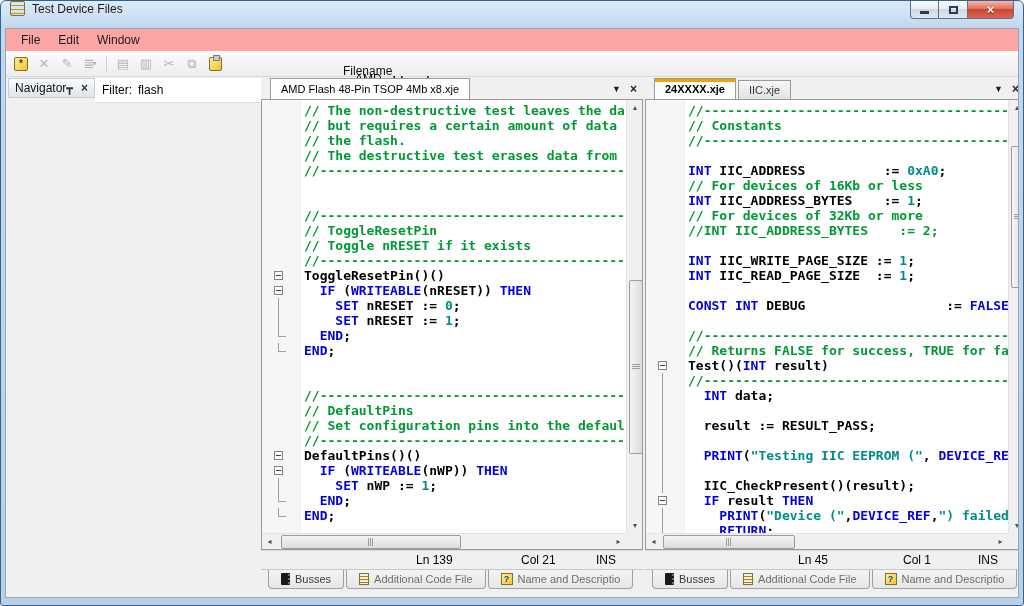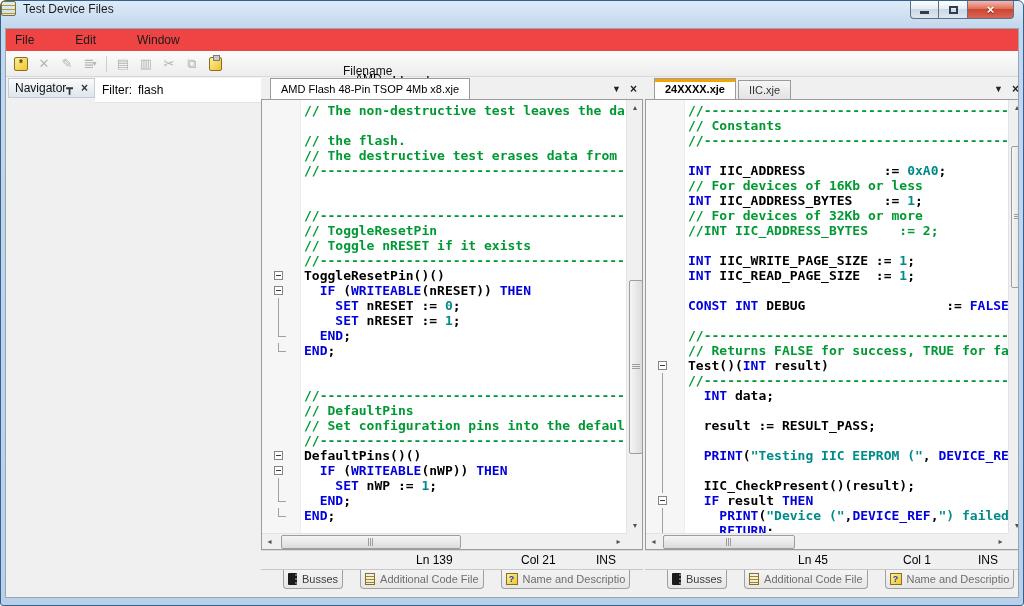--- a/index.html
+++ b/index.html
@@ -1,39 +1,39 @@
 <!DOCTYPE html>
 <html style="--comment: #009933; --keyword: #0000DE; --literal: #008B8B; --tab-accent: #F0A500; --close-button-red: #CC4732;"><head>
 <meta charset="utf-8">
 <style>
   html,body{margin:0;padding:0;background:#fff;font-family:"Liberation Sans",sans-serif;}
   #stage{position:relative;width:1024px;height:606px;overflow:hidden;}
   
   .window{position:absolute;inset:0;background:linear-gradient(180deg,#dcebf8 0%,#c3d8ee 26px,#b9d0e9 100%);
           border:1px solid #35618f;border-radius:6px 6px 3px 3px;box-sizing:border-box;}
-  .titlebar{position:relative;height:15px;display:flex;align-items:center;gap:7px;}
+  .titlebar{position:relative;height:15px;display:flex;align-items:center;padding-left:9px;gap:7px;}
   .title-icon{width:15px;height:15px;background:linear-gradient(135deg,#fdf0a0,#f2c738 70%);
               border:1px solid #8a701c;border-radius:2px;box-sizing:border-box;
               background-image:repeating-linear-gradient(180deg,transparent 0 3px,#b99a22 3px 4px);}
   .title-text{font-size:12px;color:#1c1c1c;}
   .winbtns{position:absolute;top:0;right:9px;display:flex;}
   .winbtn{height:18px;border:1px solid #5c7globalBorder;} 
   .winbtn{border:1px solid #5f7184;border-top:none;display:flex;align-items:center;justify-content:center;
           background:linear-gradient(180deg,#fdfeff 0%,#e6edf5 45%,#ccd8e5 50%,#dde7f0 100%);box-sizing:border-box;}
   .winbtn.min{width:29px;border-radius:0 0 0 4px;}
   .winbtn.max{width:28px;border-left:none;border-right:none;}
   .winbtn.close{width:47px;border-radius:0 0 4px 0;
           background:linear-gradient(180deg,#f6b8ab 0%,#e0705c 45%,#cc4732 50%,#d96553 100%);}
   .glyph-min{width:9px;height:3px;background:#2e3d4c;margin-top:6px;}
   .glyph-max{width:9px;height:8px;border:2px solid #2e3d4c;box-sizing:border-box;background:transparent;}
   .glyph-close{color:#fff;font-size:13px;font-weight:bold;line-height:1;text-shadow:0 1px 1px #7d2013;}
   
   .client{position:absolute;left:4px;right:4px;top:27px;bottom:7px;background:#f0f0f0;
           border:1px solid #98a5b3;box-sizing:border-box;overflow:hidden;}
-  .menubar{height:22px;display:flex;align-items:center;background:#ef4444;padding-left:0;gap:23px;}
+  .menubar{height:22px;display:flex;align-items:center;background:#fca5a5;padding-left:6px;}
   .menu-item{font-size:12px;color:#1a1a1a;padding:2px 9px;}
   .toolbar{height:25px;display:flex;align-items:center;background:linear-gradient(180deg,#fcfcfc,#ededee);
            border-bottom:1px solid #d9d9d9;padding-left:5px;gap:3px;}
   .tbtn{width:20px;height:20px;display:flex;align-items:center;justify-content:center;font-size:13px;}
   .tbtn.disabled{color:#b4b4b4;}
   .tb-sep{width:1px;height:16px;background:#cfcfcf;margin:0 3px;}
   .ydoc{width:14px;height:14px;background:linear-gradient(135deg,#fdef9a,#f1c52f);border:1px solid #8a701c;
         border-radius:2px;display:flex;align-items:center;justify-content:center;
         font-size:10px;font-weight:bold;color:#4a3c08;box-sizing:border-box;}
   .ypaste{position:relative;width:13px;height:14px;background:linear-gradient(135deg,#fdef9a,#efc32c);
@@ -103,23 +103,23 @@
   .hthumb{height:12px;border:1px solid #9d9d9d;border-radius:2px;background:linear-gradient(180deg,#f5f5f5,#dcdcdc);position:relative;}
   .hthumb::after{content:"";position:absolute;top:2px;bottom:2px;left:50%;width:5px;margin-left:-3px;
           background:repeating-linear-gradient(90deg,#9d9d9d 0 1px,transparent 1px 2px);}
   .varr{position:absolute;left:0;width:16px;height:15px;display:flex;align-items:center;justify-content:center;color:#505050;font-size:8px;}
   
   .statusbar{height:18px;background:#f0f0f0;border-top:1px solid #dadada;display:flex;align-items:center;
              justify-content:flex-end;font-size:12px;color:#000;}
   .st-ln{width:105px;} .st-col{width:75px;} .st-ins{width:47px;}
   .btabs{height:22px;display:flex;align-items:flex-start;gap:2px;padding-left:7px;background:#f0f0f0;
          border-top:1px solid #c8c8c8;}
-  .btab{height:19px;display:flex;align-items:center;gap:5px;padding:0 4px;font-size:11px;color:#6e6e6e;
+  .btab{height:19px;display:flex;align-items:center;gap:5px;padding:0 12px;font-size:11px;color:#6e6e6e;
         border:1px solid #a0a0a0;border-top:none;border-radius:0 0 4px 4px;
-        background:linear-gradient(180deg,#f4f4f4,#e6e6e6);box-sizing:border-box;margin-left:15px;}
+        background:linear-gradient(180deg,#f4f4f4,#e6e6e6);box-sizing:border-box;}
   .btab:first-child{color:#3c3c3c;}
   .ico-bus{width:7px;height:12px;background:#1a1a1a;border-radius:1px;
            border-right:2px dotted #6a6a6a;box-sizing:content-box;}
   .ico-doc{width:10px;height:12px;background:linear-gradient(135deg,#fcee96,#efc32c);border:1px solid #8a701c;
            box-sizing:border-box;background-image:repeating-linear-gradient(180deg,transparent 0 2px,#a8890f 2px 3px);}
   .ico-q{width:12px;height:12px;background:linear-gradient(135deg,#fdef9a,#f1c52f);border:1px solid #8a701c;
          display:flex;align-items:center;justify-content:center;font-size:9px;font-weight:bold;color:#1b3fae;box-sizing:border-box;}
 </style>
 </head>
 <body>
@@ -210,20 +210,21 @@
           </div>
           <div class="editorwrap">
             <div class="gutterbg"></div>
             <div class="code">
                 <div class="cl">
                   <span class="gut"></span>
                   <span class="txt"><span class="seg-c">// The non-destructive test leaves the da</span></span>
                 </div>
                 <div class="cl">
                   <span class="gut"></span>
+                  <span class="txt"><span class="seg-c">// but requires a certain amount of data </span></span>
                 </div>
                 <div class="cl">
                   <span class="gut"></span>
                   <span class="txt"><span class="seg-c">// the flash.</span></span>
                 </div>
                 <div class="cl">
                   <span class="gut"></span>
                   <span class="txt"><span class="seg-c">// The destructive test erases data from </span></span>
                 </div>
                 <div class="cl">

